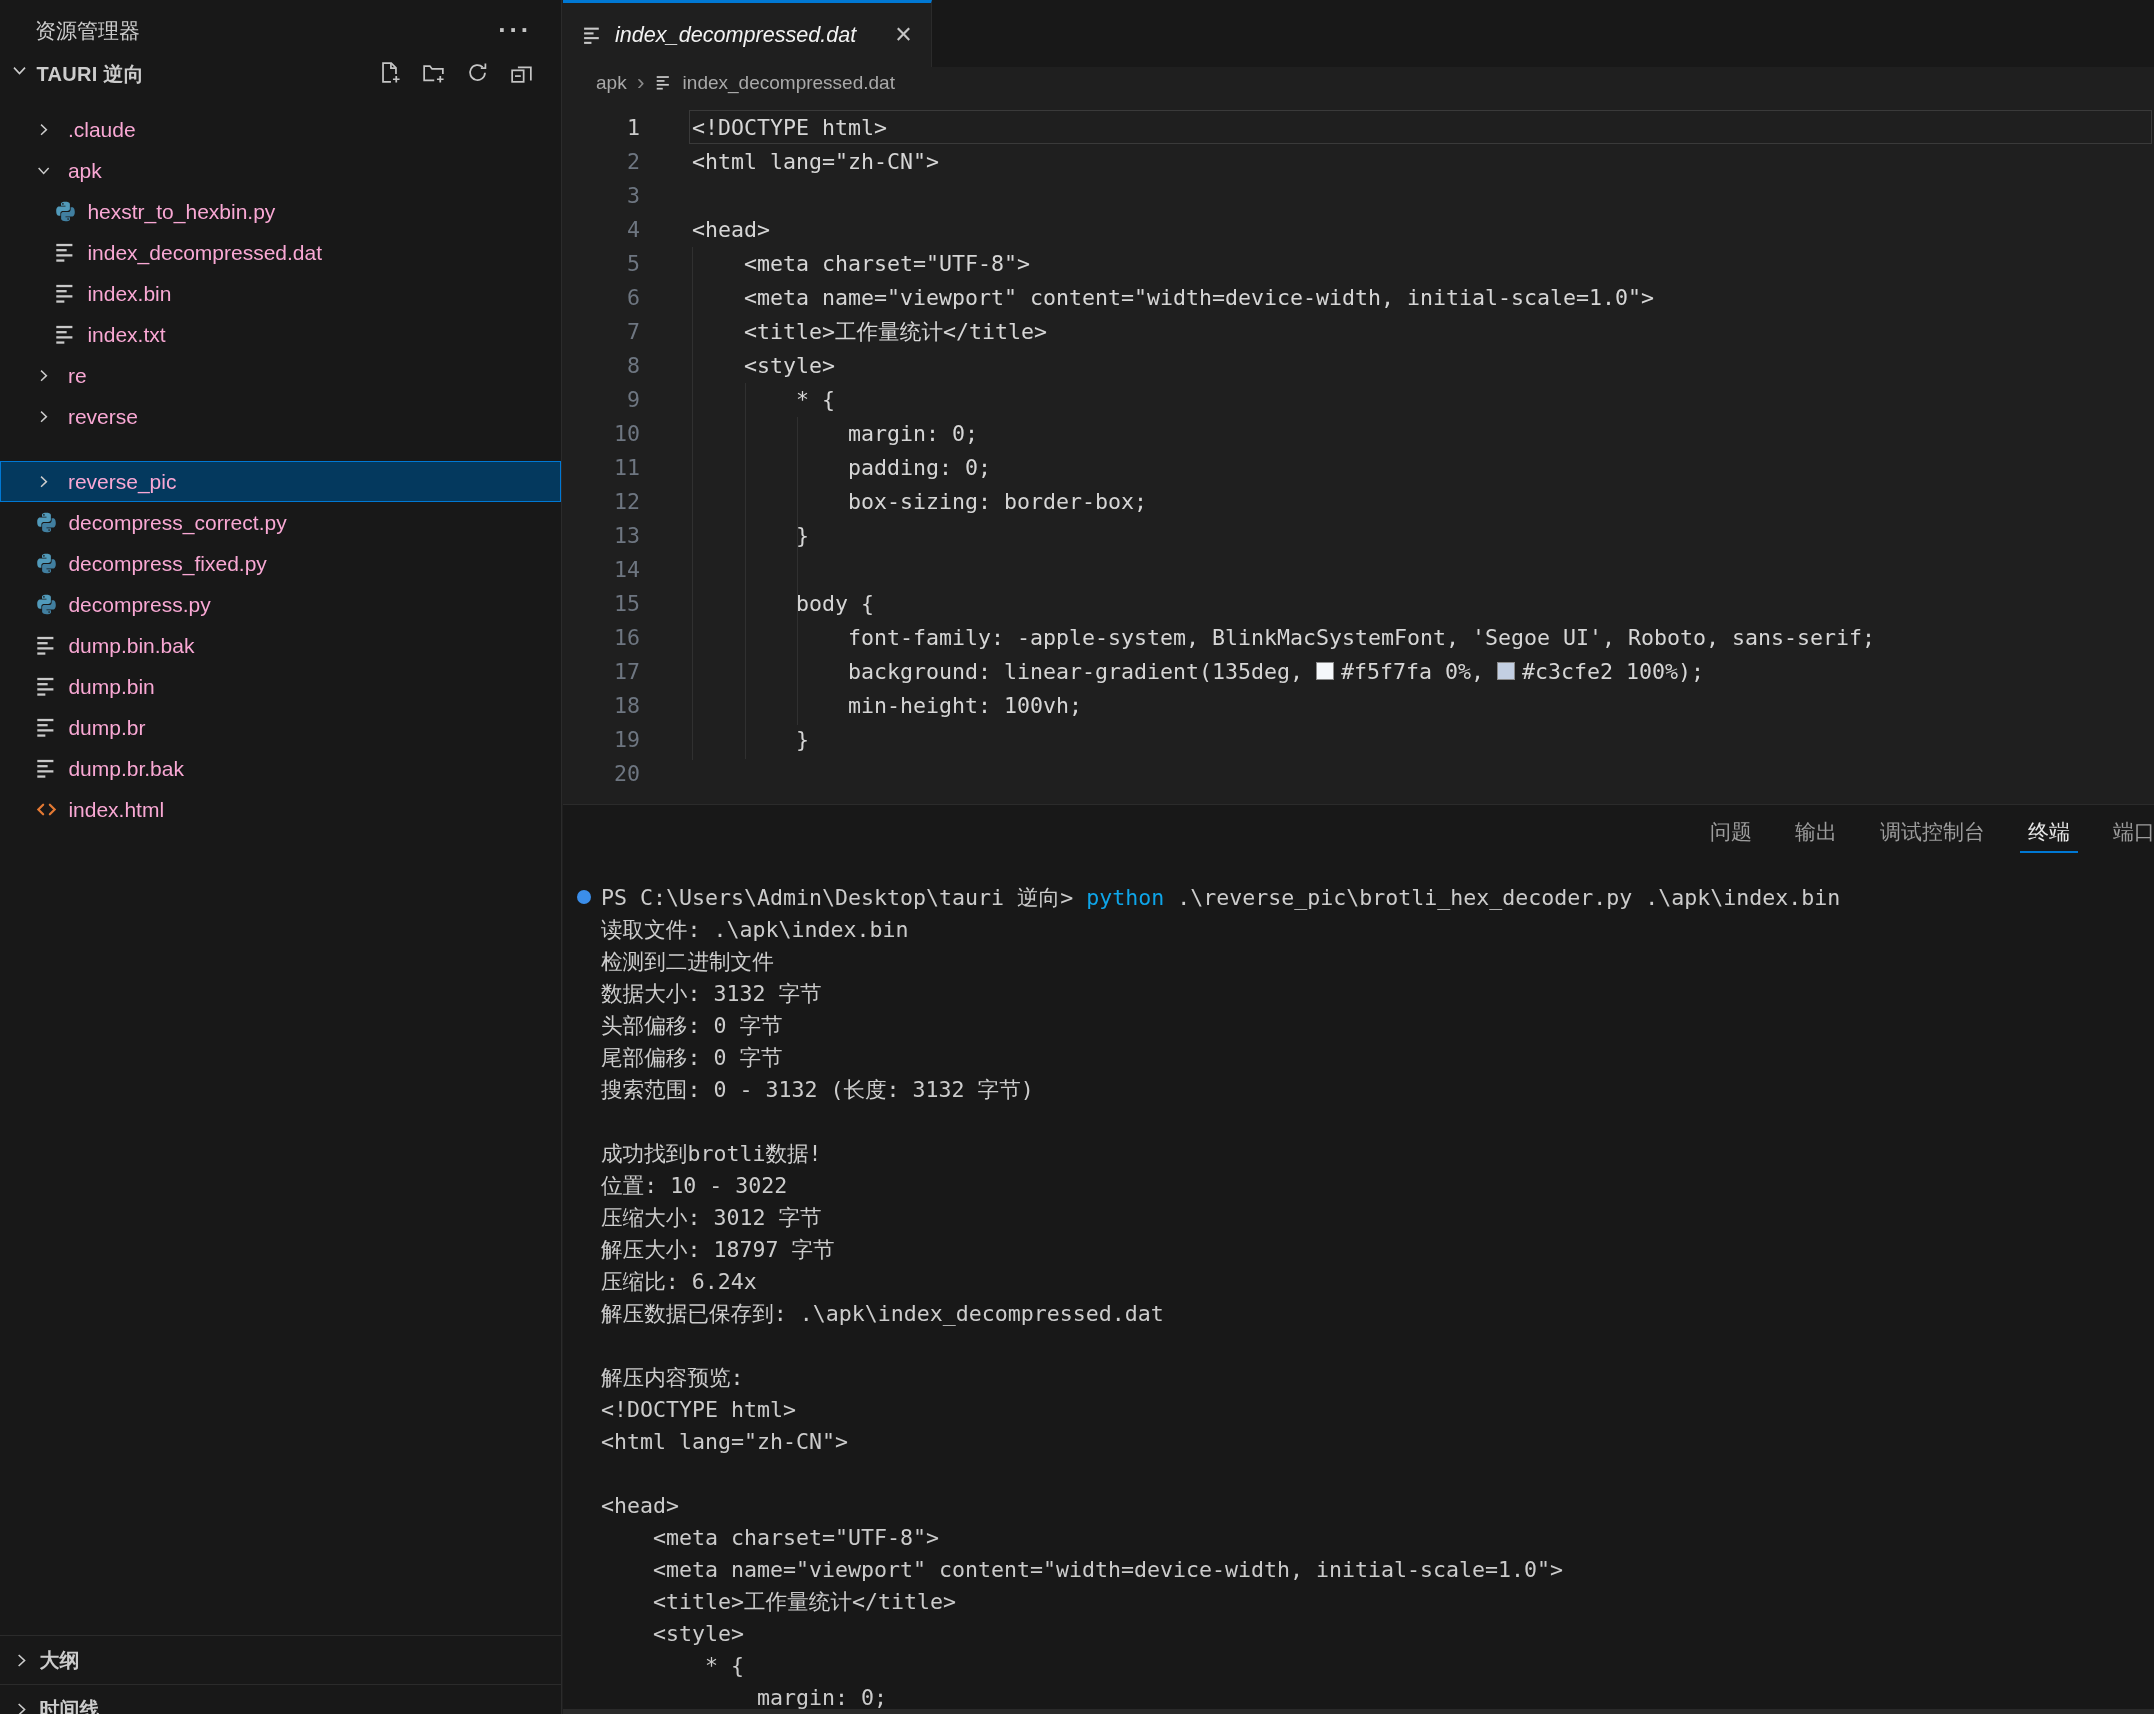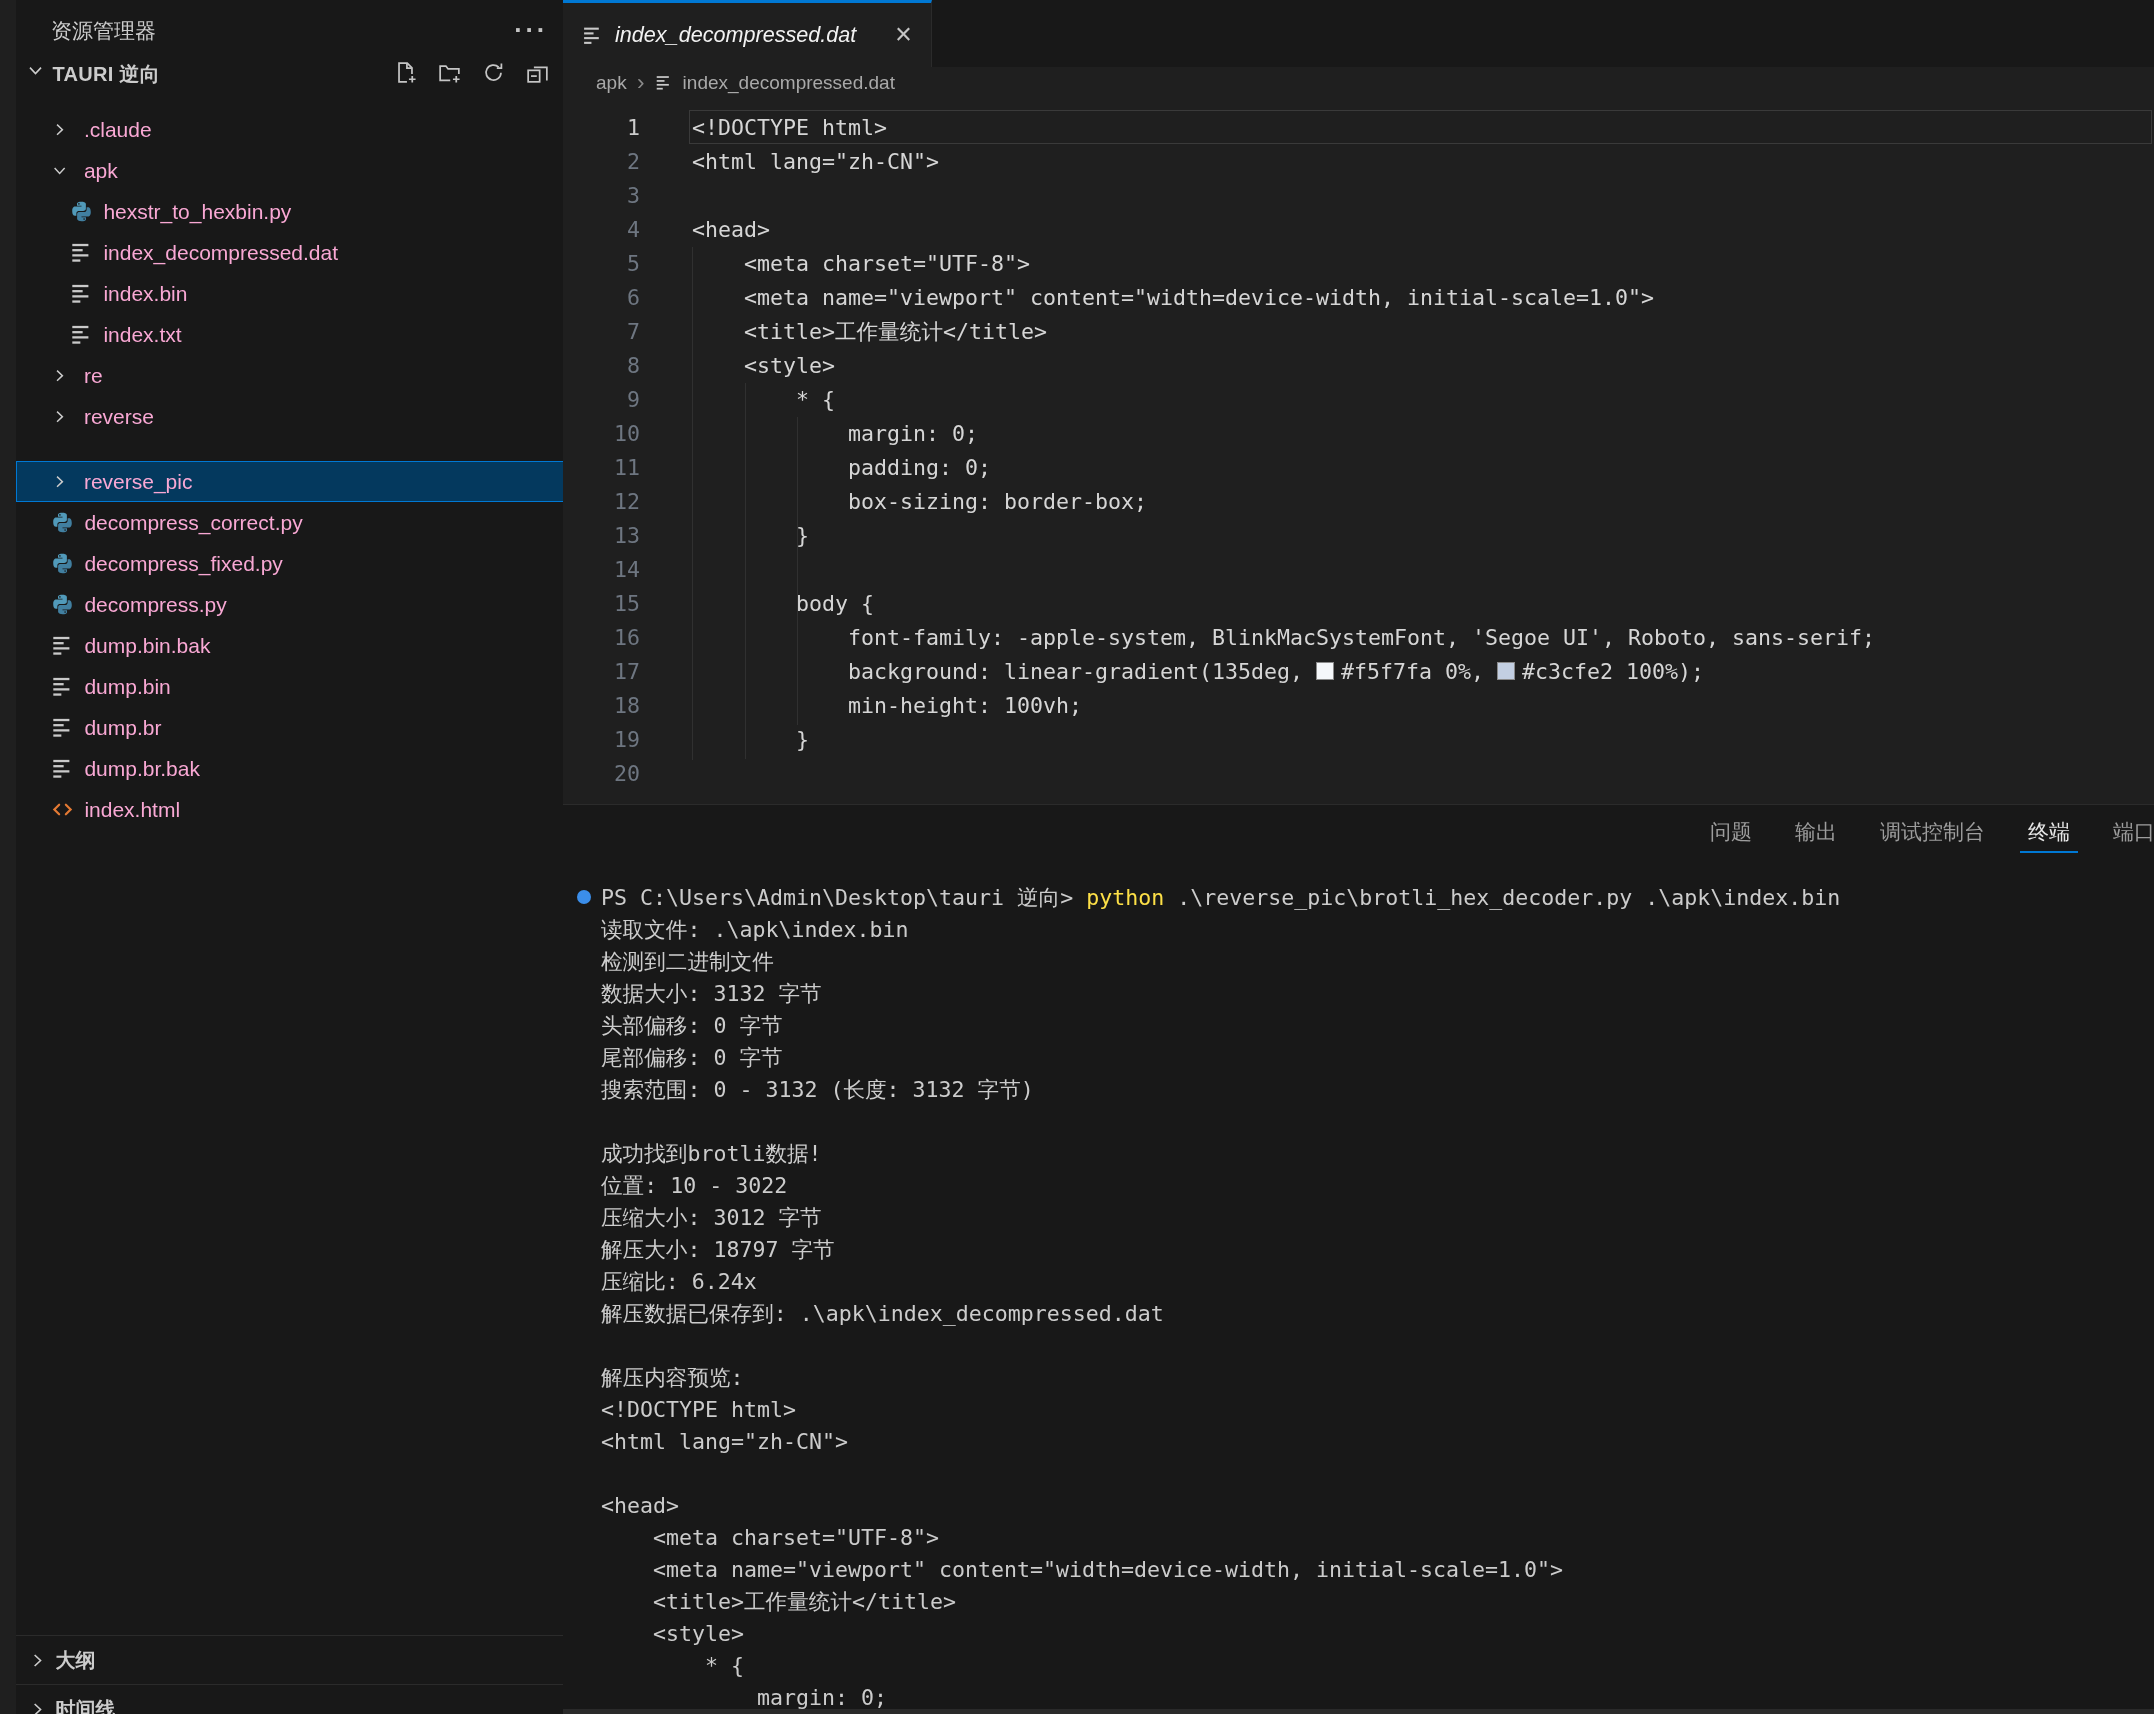--- a/index.html
+++ b/index.html
@@ -5,21 +5,21 @@
   html,body{margin:0;padding:0;}
   body{
     width:2155px;height:1715px;position:relative;overflow:hidden;
     background:#1f1f1f;color:#cccccc;
     font-family:"Liberation Sans",sans-serif;
     -webkit-font-smoothing:antialiased;
   }
   svg{display:block;}
 
   
-  .sidebar{position:absolute;left:16px;top:0;width:562px;height:100%;
+  .sidebar{position:absolute;left:0;top:0;width:562px;height:100%;
     background:#181818;border-right:0.9px solid #2b2b2b;box-sizing:border-box;}
   .sidebar-title-row{height:61px;display:flex;align-items:center;
     padding:0 29px 0 35px;font-size:21px;color:#cccccc;}
   .more-actions{margin-left:auto;font-size:26px;font-weight:bold;
     letter-spacing:2.6px;color:#c5c5c5;cursor:pointer;line-height:8.6px;}
   .section-header{height:48px;display:flex;align-items:flex-start;
     padding:0 28px 0 10.4px;color:#cccccc;cursor:pointer;}
   .section-header .twisty{width:19px;height:19px;margin-right:7px;flex:none;}
   .section-label{font-weight:700;font-size:20px;letter-spacing:0.3px;}
   .section-actions{margin-left:auto;display:flex;gap:21px;align-items:center;}
@@ -456,21 +456,21 @@
 
   <section class="panel">
     <div class="panel-tabs" id="panelTabs">
         <div class="panel-tab">问题</div>
         <div class="panel-tab">输出</div>
         <div class="panel-tab">调试控制台</div>
         <div class="panel-tab active">终端</div>
         <div class="panel-tab">端口</div>
       </div>
     <div class="terminal" id="terminal">
-        <div class="term-line"><span class="term-dot"></span><span>PS C:\Users\Admin\Desktop\tauri 逆向&gt; </span><span style="color: #fde047;">python</span><span> .\reverse_pic\brotli_hex_decoder.py .\apk\index.bin</span></div>
+        <div class="term-line"><span class="term-dot"></span><span>PS C:\Users\Admin\Desktop\tauri 逆向&gt; </span><span style="color: #0ea5e9;">python</span><span> .\reverse_pic\brotli_hex_decoder.py .\apk\index.bin</span></div>
         <div class="term-line">读取文件: .\apk\index.bin</div>
         <div class="term-line">检测到二进制文件</div>
         <div class="term-line">数据大小: 3132 字节</div>
         <div class="term-line">头部偏移: 0 字节</div>
         <div class="term-line">尾部偏移: 0 字节</div>
         <div class="term-line">搜索范围: 0 - 3132 (长度: 3132 字节)</div>
         <div class="term-line"></div>
         <div class="term-line">成功找到brotli数据!</div>
         <div class="term-line">位置: 10 - 3022</div>
         <div class="term-line">压缩大小: 3012 字节</div>

